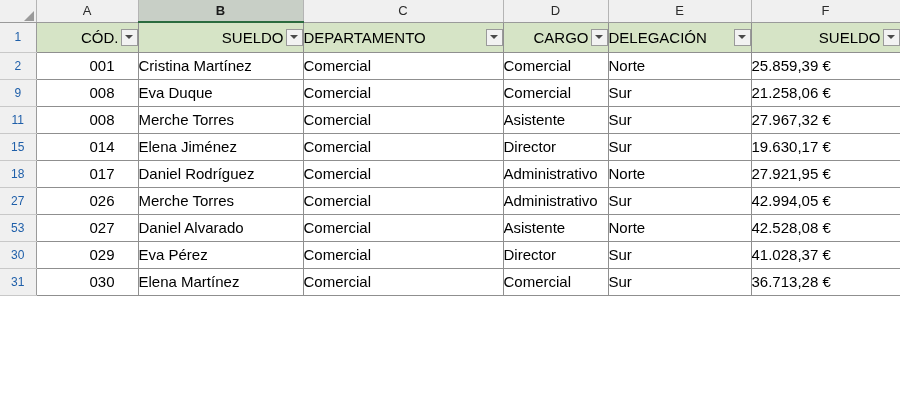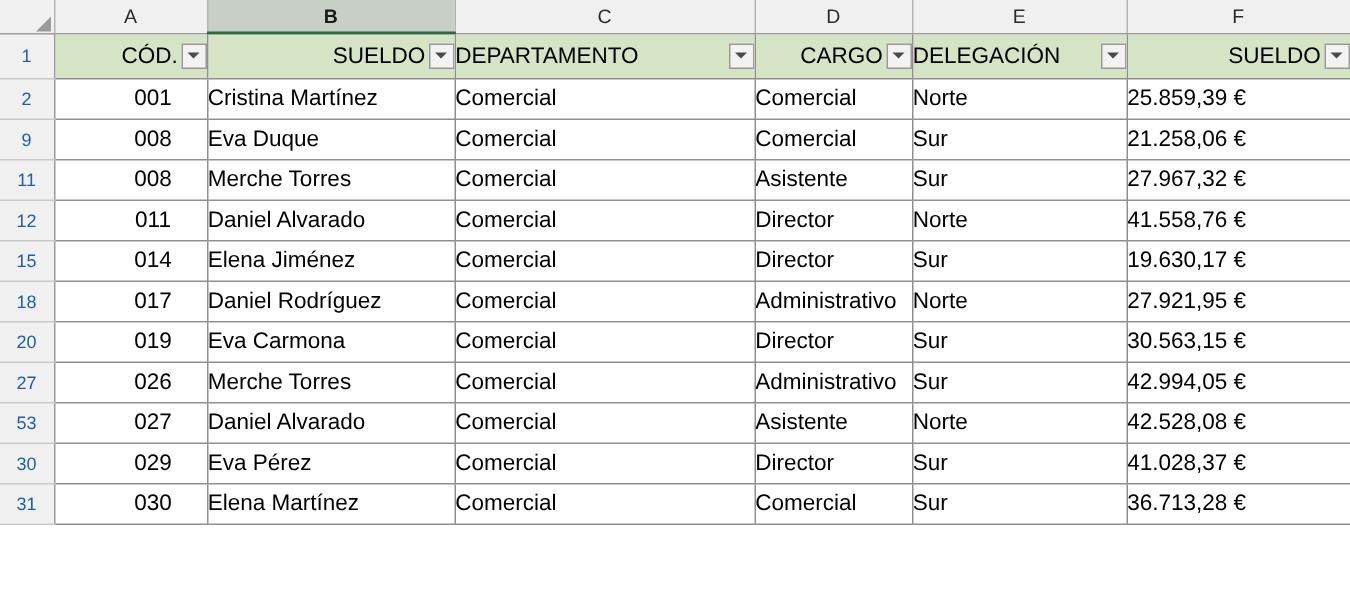--- a/index.html
+++ b/index.html
@@ -236,56 +236,38 @@
         <tr>
           <td class="rowhead">11</td>
           <td class="cell first center">008</td>
           <td class="cell">Merche Torres</td>
           <td class="cell">Comercial</td>
           <td class="cell">Asistente</td>
           <td class="cell">Sur</td>
           <td class="cell right">27.967,32 €</td>
         </tr>
         <tr>
-          <td class="rowhead">12</td>
-          <td class="cell first center">011</td>
-          <td class="cell">Daniel Alvarado</td>
-          <td class="cell">Comercial</td>
-          <td class="cell">Director</td>
-          <td class="cell">Norte</td>
-          <td class="cell right">41.558,76 €</td>
-        </tr>
-        <tr>
           <td class="rowhead">15</td>
           <td class="cell first center">014</td>
           <td class="cell">Elena Jiménez</td>
           <td class="cell">Comercial</td>
           <td class="cell">Director</td>
           <td class="cell">Sur</td>
           <td class="cell right">19.630,17 €</td>
         </tr>
         <tr>
           <td class="rowhead">18</td>
           <td class="cell first center">017</td>
           <td class="cell">Daniel Rodríguez</td>
           <td class="cell">Comercial</td>
           <td class="cell">Administrativo</td>
           <td class="cell">Norte</td>
           <td class="cell right">27.921,95 €</td>
         </tr>
         <tr>
-          <td class="rowhead">20</td>
-          <td class="cell first center">019</td>
-          <td class="cell">Eva Carmona</td>
-          <td class="cell">Comercial</td>
-          <td class="cell">Director</td>
-          <td class="cell">Sur</td>
-          <td class="cell right">30.563,15 €</td>
-        </tr>
-        <tr>
           <td class="rowhead">27</td>
           <td class="cell first center">026</td>
           <td class="cell">Merche Torres</td>
           <td class="cell">Comercial</td>
           <td class="cell">Administrativo</td>
           <td class="cell">Sur</td>
           <td class="cell right">42.994,05 €</td>
         </tr>
         <tr>
           <td class="rowhead">53</td>

